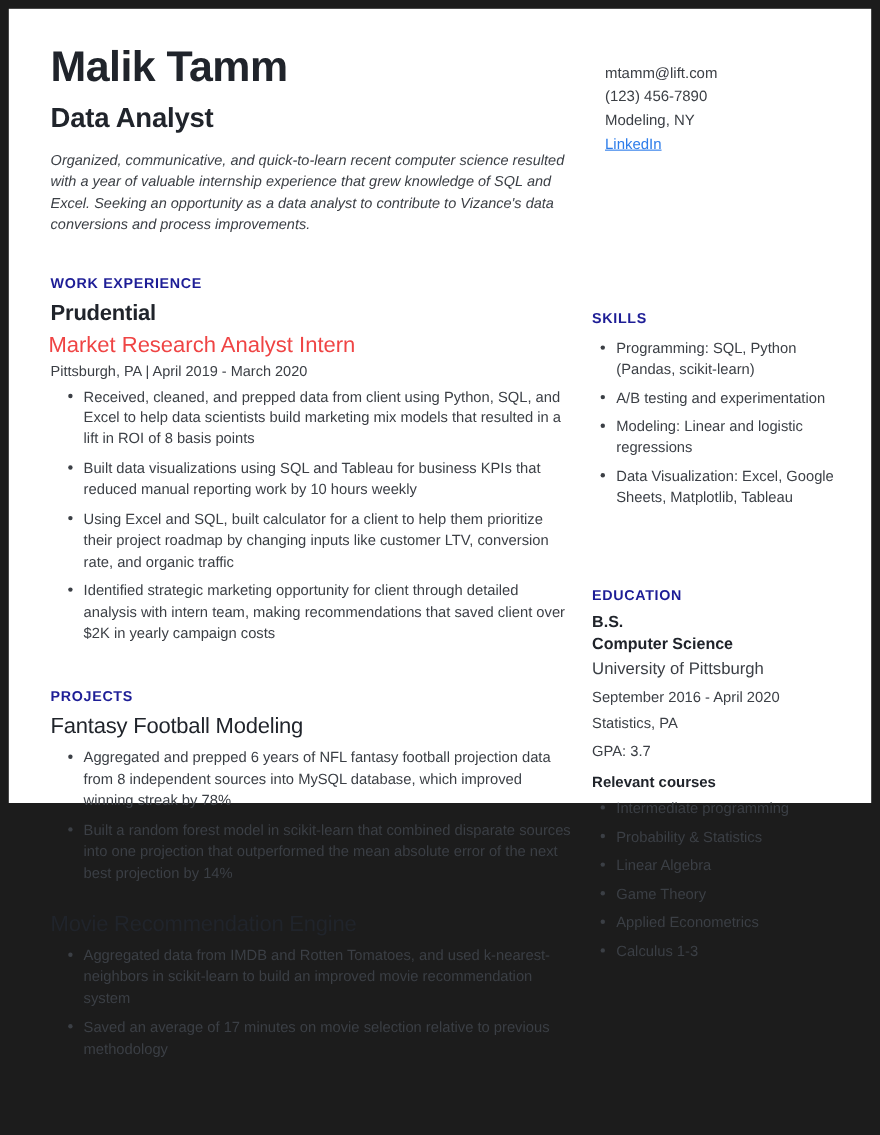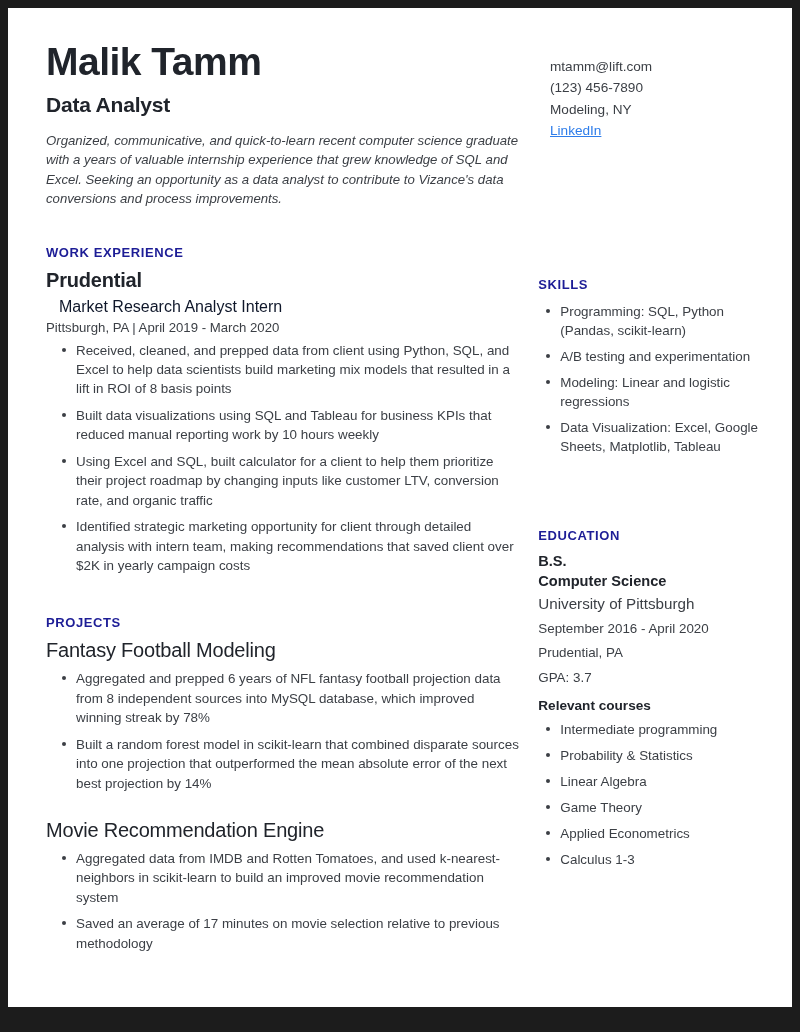--- a/index.html
+++ b/index.html
@@ -12,21 +12,21 @@
     height: 1032px;
     background: #1c1c1c;
     font-family: "Liberation Sans", sans-serif;
     overflow: hidden;
   }
   .page {
     position: absolute;
     left: 8px;
     top: 8px;
     width: 784px;
-    height: 999px;
+    height: 722px;
     background: #ffffff;
     padding: 34px 30px 0 36px;
   }
 
   
   .header {
     display: flex;
     align-items: flex-start;
   }
   .header-left { width: 500px; }
@@ -37,21 +37,21 @@
   }
   .name {
     font-size: 39px;
     font-weight: bold;
     color: #20242b;
     letter-spacing: -0.5px;
     line-height: 1.05;
     margin: 0 0 10px 2px;
   }
   .job-title {
-    font-size: 21px;
+    font-size: 25px;
     font-weight: bold;
     color: #20242b;
     letter-spacing: -0.2px;
     margin: 0 0 14px 2px;
   }
   .summary {
     font-size: 13.2px;
     font-style: italic;
     color: #3b3f45;
     line-height: 1.47;
@@ -94,23 +94,23 @@
   .col-right .section-title { margin-bottom: 10px; margin-top: 32px; }
 
   .org-name {
     font-size: 20px;
     font-weight: bold;
     color: #20242b;
     letter-spacing: -0.2px;
     margin: 0 0 6px 2px;
   }
   .role {
-    font-size: 16px;
-    color: #0f172a;
-    margin: 0 0 4px 15px;
+    font-size: 20px;
+    color: #ef4444;
+    margin: 0 0 4px 0;
   }
   .meta {
     font-size: 13.2px;
     color: #3b3f45;
     margin: 0 0 6px 2px;
   }
 
   ul.bullets {
     margin: 0;
     padding: 0 0 0 32px;
@@ -204,21 +204,21 @@
 </style>
 </head>
 <body>
 
 <div class="page">
 
   <div class="header">
     <div class="header-left">
       <div class="name">Malik Tamm</div>
       <div class="job-title">Data Analyst</div>
-      <div class="summary">Organized, communicative, and quick-to-learn recent computer science graduate with a years of valuable internship experience that grew knowledge of SQL and Excel. Seeking an opportunity as a data analyst to contribute to Vizance's data conversions and process improvements.</div>
+      <div class="summary">Organized, communicative, and quick-to-learn recent computer science resulted with a year of valuable internship experience that grew knowledge of SQL and Excel. Seeking an opportunity as a data analyst to contribute to Vizance's data conversions and process improvements.</div>
     </div>
     <div class="header-right">
       <div class="contact-line">mtamm@lift.com</div>
       <div class="contact-line">(123) 456-7890</div>
       <div class="contact-line">Modeling, NY</div>
       <a class="contact-link">LinkedIn</a>
     </div>
   </div>
 
   <div class="columns">
@@ -279,21 +279,21 @@
       </div>
 
       <div class="section-gap"></div>
 
       <div>
         <div class="section-title">EDUCATION</div>
         <div class="edu-degree">B.S.</div>
         <div class="edu-major">Computer Science</div>
         <div class="edu-school">University of Pittsburgh</div>
         <div class="edu-line">September 2016 - April 2020</div>
-        <div class="edu-line">Prudential, PA</div>
+        <div class="edu-line">Statistics, PA</div>
         <div class="edu-line">GPA: 3.7</div>
         <div class="courses-label">Relevant courses</div>
         <ul class="side-bullets">
           <li>Intermediate programming</li>
           <li>Probability &amp; Statistics</li>
           <li>Linear Algebra</li>
           <li>Game Theory</li>
           <li>Applied Econometrics</li>
           <li>Calculus 1-3</li>
         </ul>

